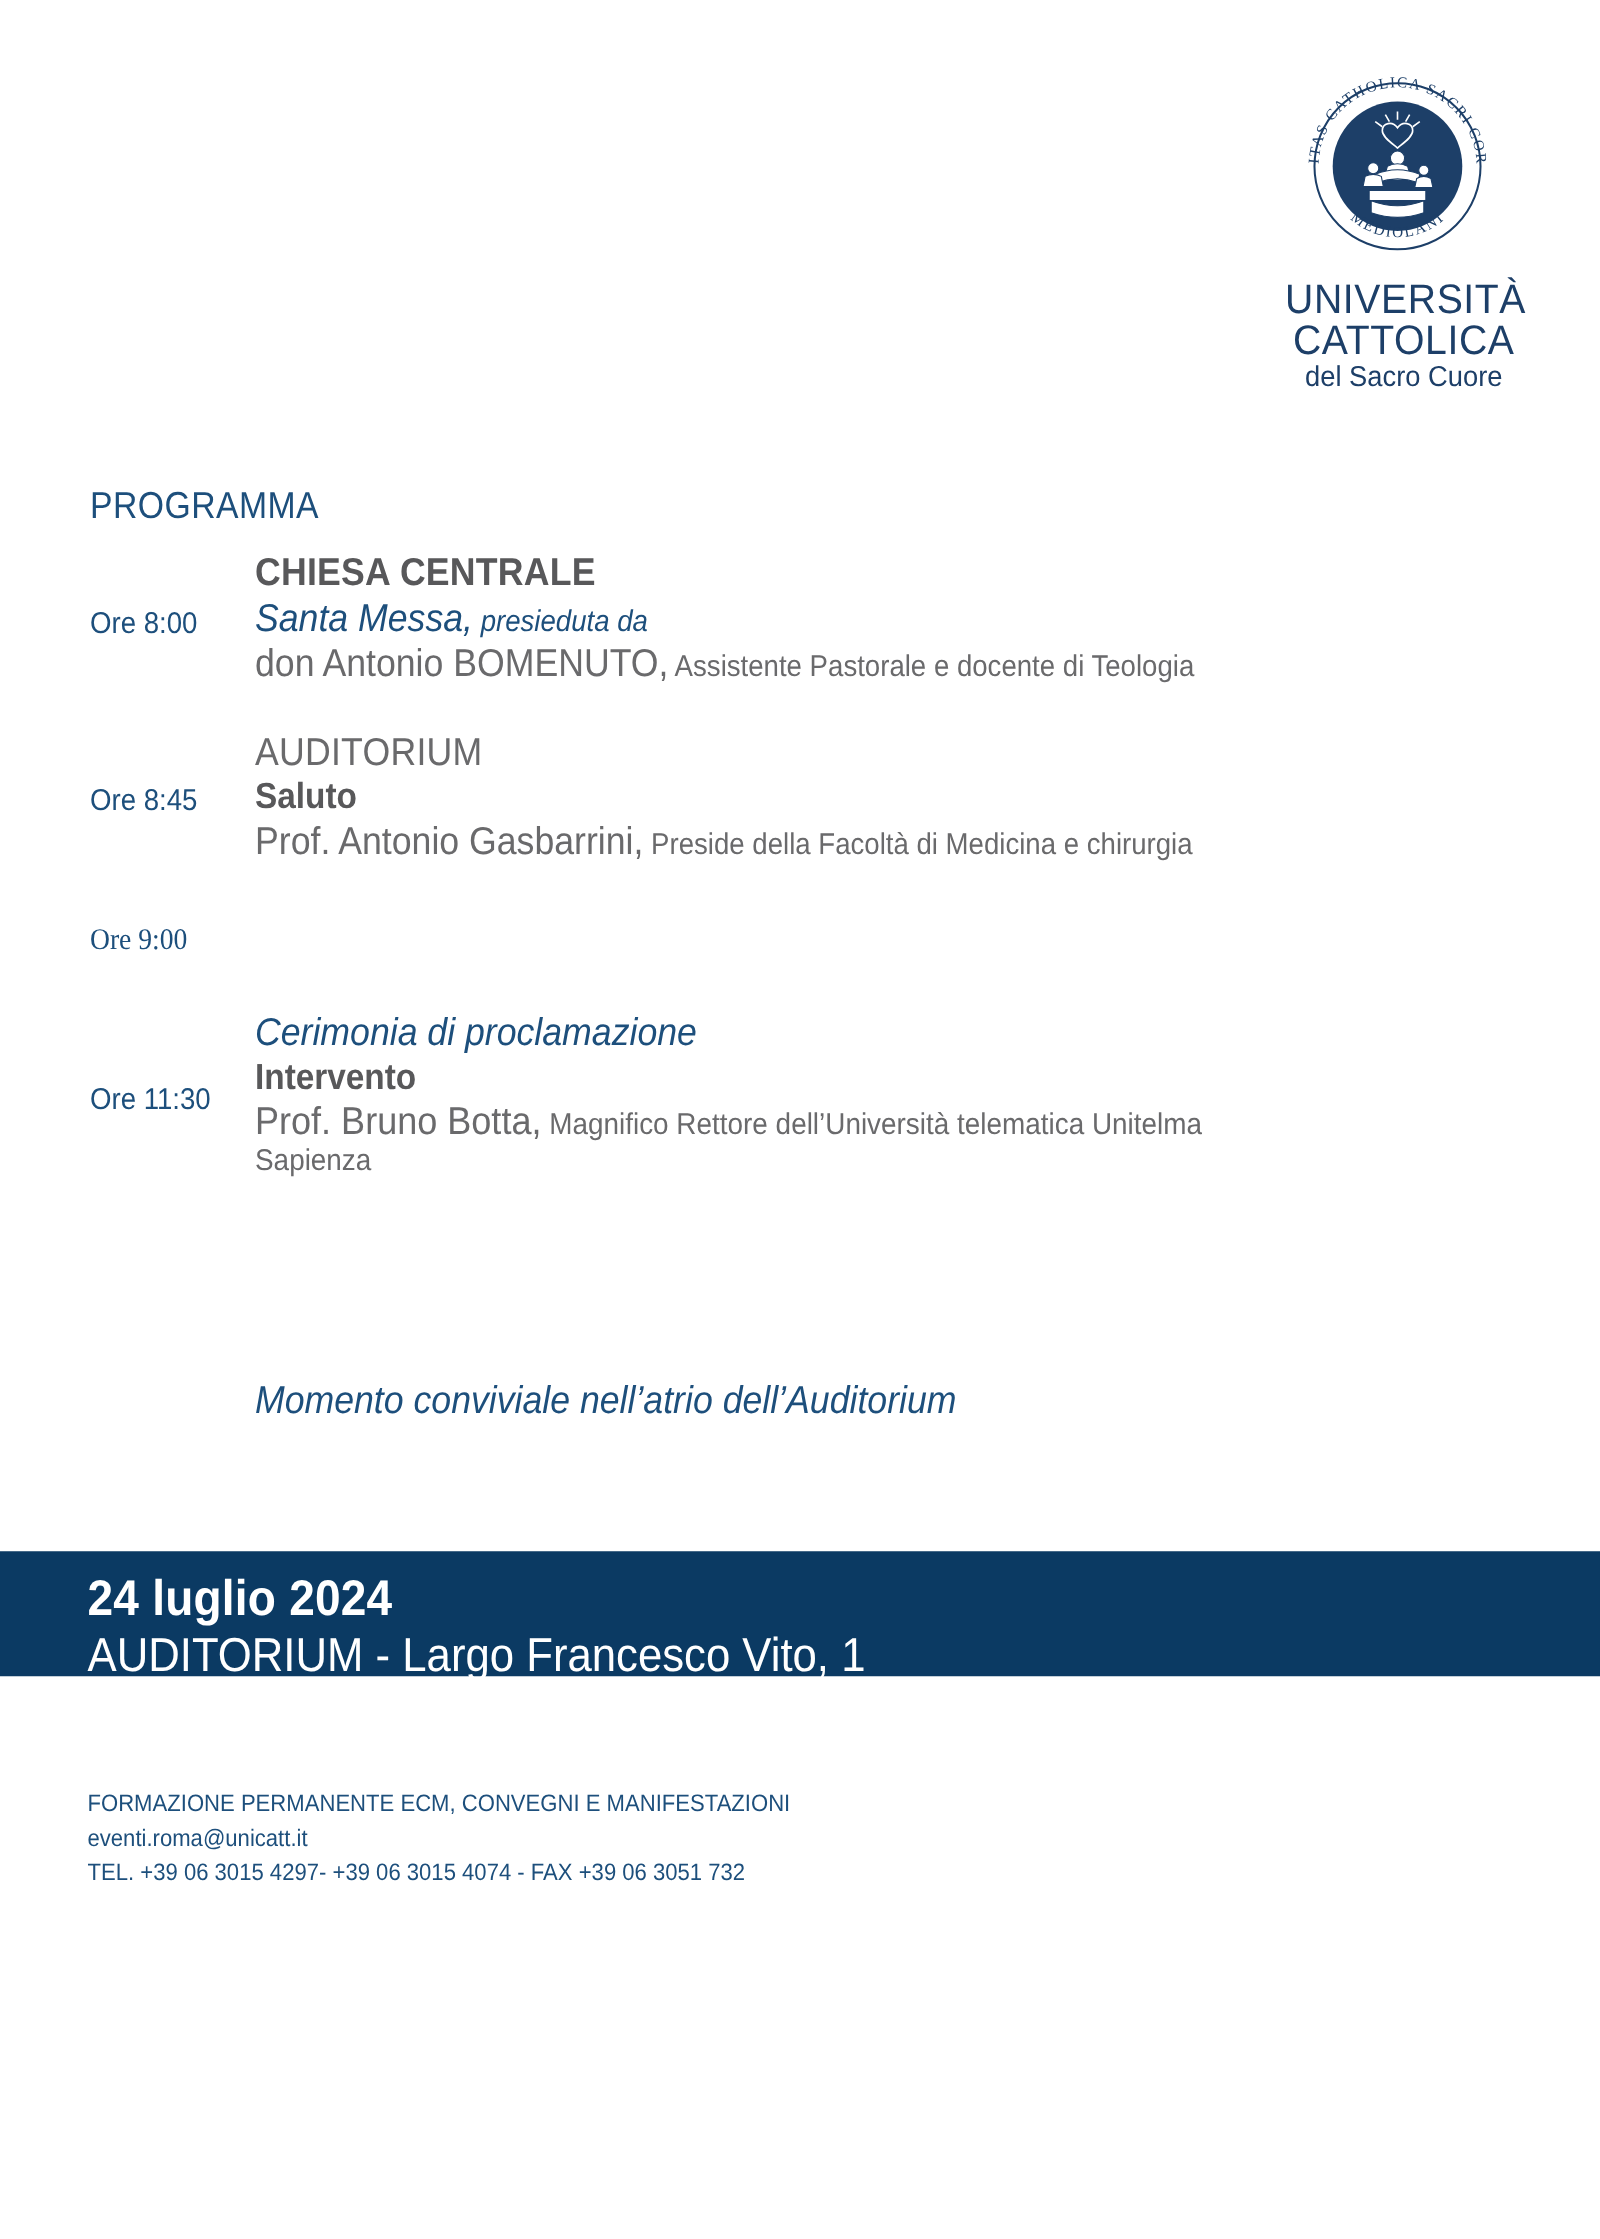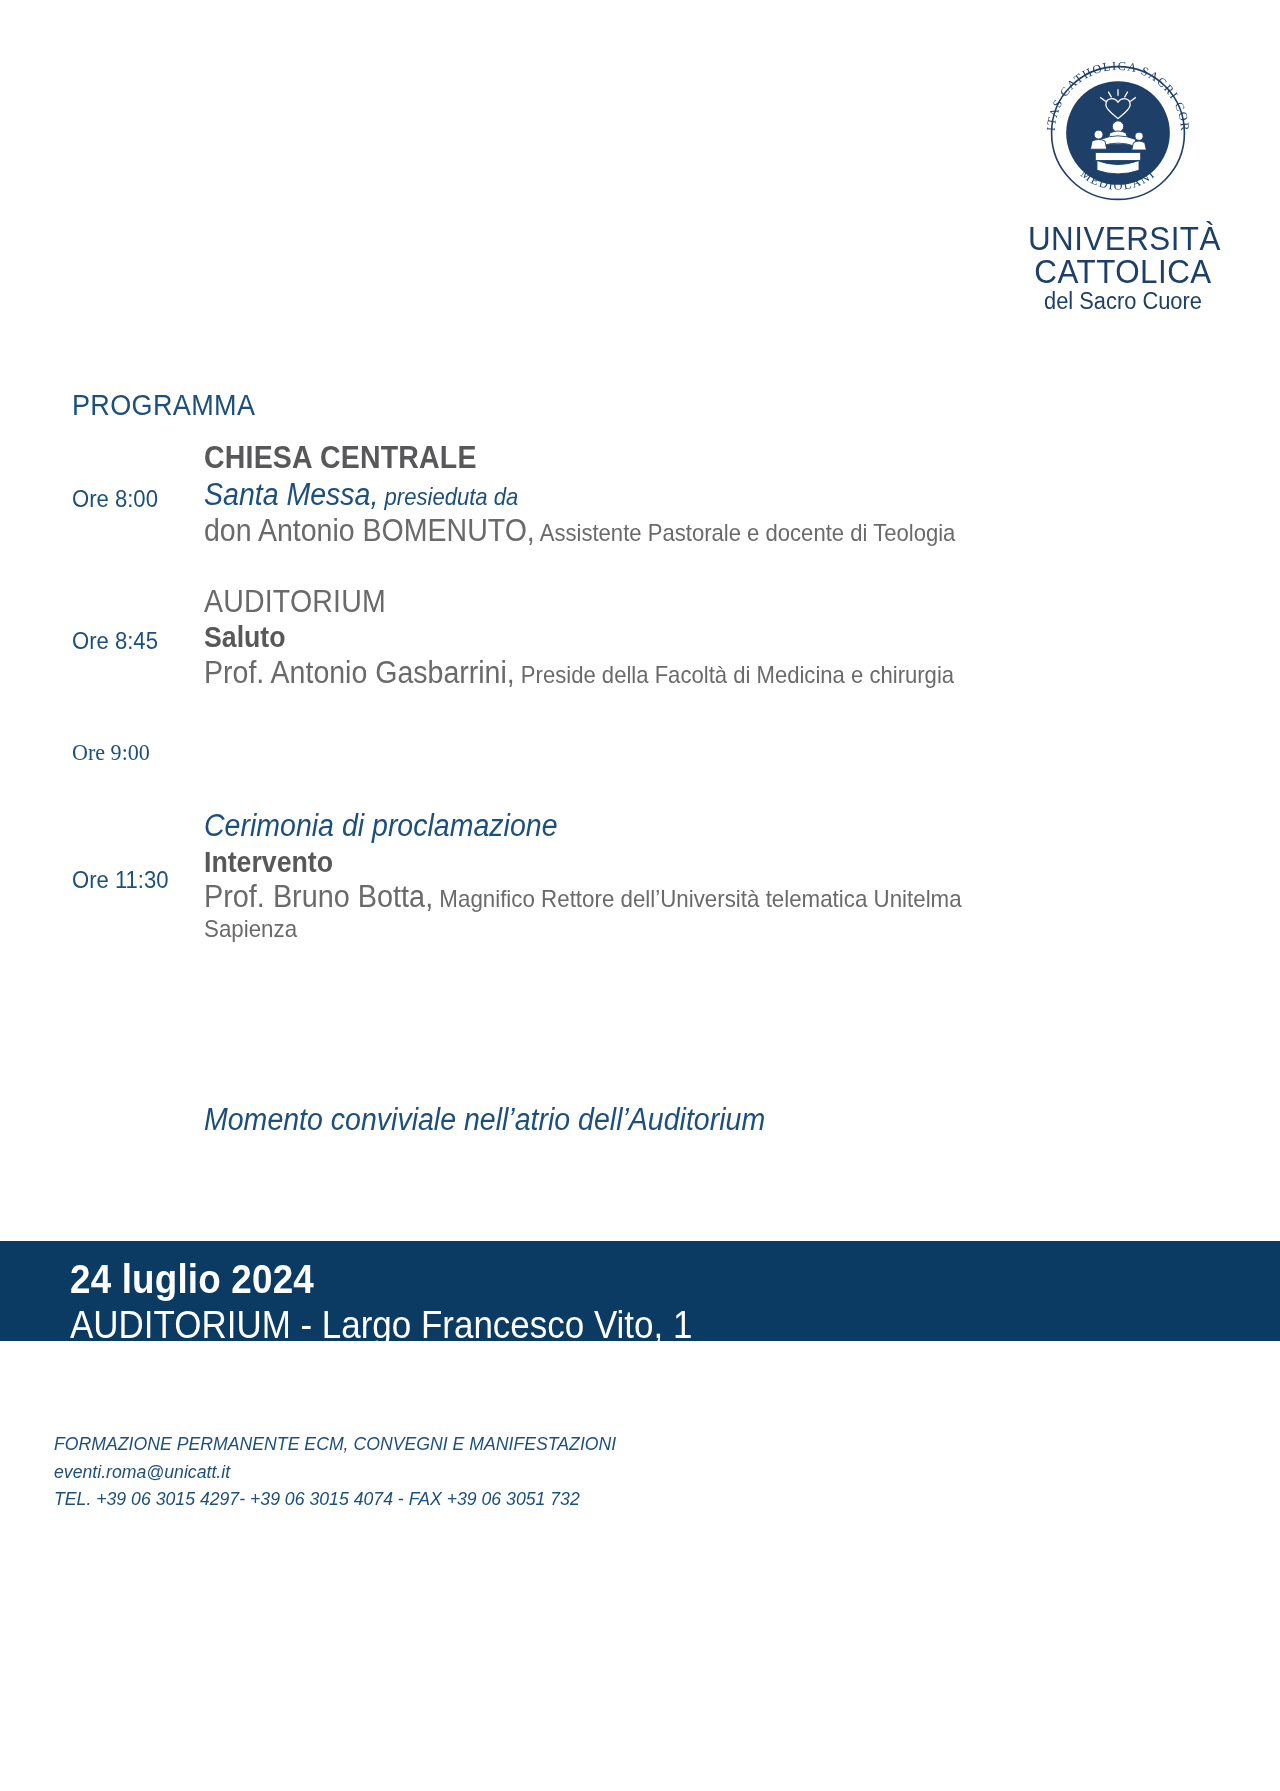--- a/index.html
+++ b/index.html
@@ -216,26 +216,25 @@
     font-weight: 400;
     margin-top: 2px;
     transform: scaleX(0.92);
     transform-origin: left center;
     white-space: nowrap;
   }
 
   
   .footer {
     position: absolute;
-    left: 54px;
+    left: 70px;
     top: 1430px;
     color: #1d4f7c;
     font-size: 19px;
     line-height: 1.45;
-    font-style: italic;
   }
   .footer div {
     transform: scaleX(0.93);
     transform-origin: left center;
     white-space: nowrap;
   }
 </style>
 </head>
 <body>
 

